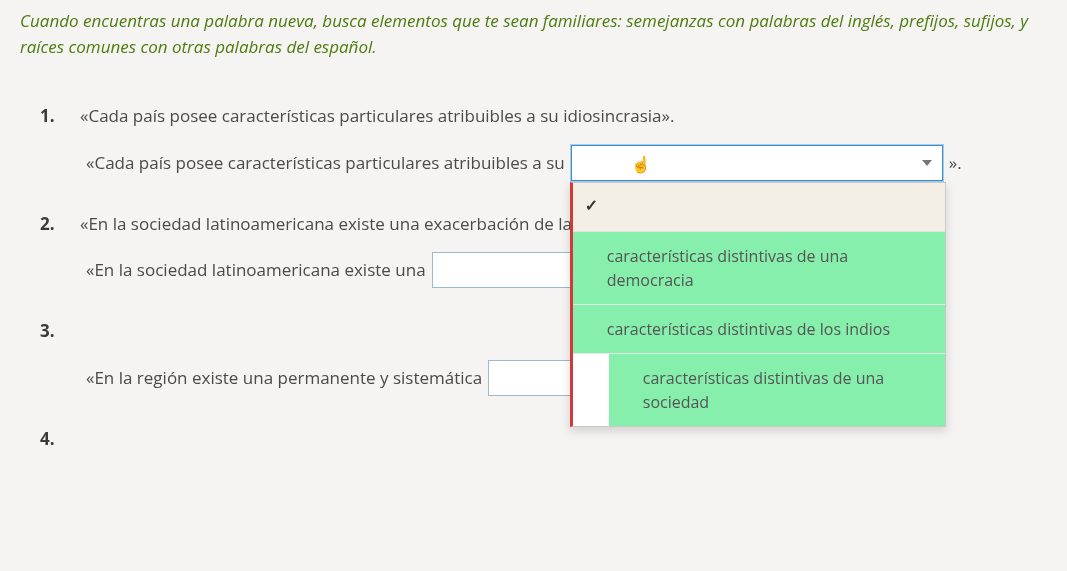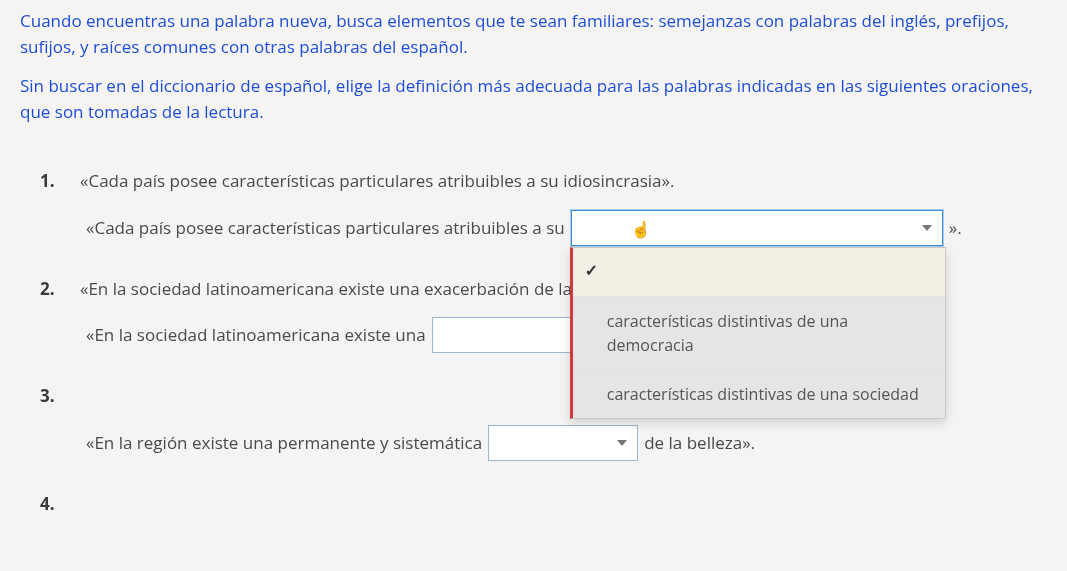--- a/index.html
+++ b/index.html
@@ -11,21 +11,22 @@
       font-family: "Segoe UI", "Open Sans", Arial, sans-serif;
       background: #f5f4f2;
       color: #4a4a4a;
       font-size: 17px;
       line-height: 1.5;
       padding: 8px 20px 20px 20px;
       width: 1067px;
     }
     .intro p {
       margin-bottom: 14px;
-      color: #1d4ed8;
+      color: #4d7c0f;
+      font-style: italic;
     }
     .questions {
       margin-top: 44px;
       padding-left: 20px;
     }
     .qrow {
       display: flex;
       align-items: baseline;
       margin-bottom: 16px;
     }
@@ -89,24 +90,25 @@
       box-shadow: 0 4px 10px rgba(0,0,0,0.15);
       border-left: 3px solid #d23a3a;
       z-index: 100;
     }
     .dropdown .opt {
       padding: 12px 14px 12px 34px;
       border-bottom: 1px solid #e4e4e4;
       font-size: 16px;
       color: #555;
       position: relative;
-      background: #e5e5e5;
+      background: #86efac;
     }
     .dropdown .opt:last-child {
       border-bottom: none;
+      margin-left: 36px;
     }
     .dropdown .opt.selected {
       background: #f4efe5;
       padding-left: 34px;
     }
     .dropdown .opt.selected::before {
       content: "✓";
       position: absolute;
       left: 12px;
       top: 10px;
@@ -122,40 +124,40 @@
     }
     .wrap-anchor {
       position: relative;
     }
   </style>
 </head>
 <body>
 
 <div class="intro">
   <p>Cuando encuentras una palabra nueva, busca elementos que te sean familiares: semejanzas con palabras del inglés, prefijos, sufijos, y raíces comunes con otras palabras del español.</p>
-  <p>Sin buscar en el diccionario de español, elige la definición más adecuada para las palabras indicadas en las siguientes oraciones, que son tomadas de la lectura.</p>
 </div>
 
 <div class="questions">
 
   <div class="qrow">
     <div class="qnum">1.</div>
     <div class="qtext">
       <span>«Cada país posee características particulares atribuibles a su </span><span class="u">idiosincrasia</span><span>».</span>
     </div>
   </div>
   <div class="answer-line wrap-anchor">
     <span class="lead">«Cada país posee características particulares atribuibles a su</span>
     <div class="select-box active">
       <span class="cursor-hand">☝</span>
       <span></span>
       <span class="caret"></span>
       <div class="dropdown">
         <div class="opt selected">&nbsp;</div>
         <div class="opt">características distintivas de una democracia</div>
+        <div class="opt">características distintivas de los indios</div>
         <div class="opt">características distintivas de una sociedad</div>
       </div>
     </div>
     <span class="trail">».</span>
   </div>
 
   <div class="qrow">
     <div class="qnum">2.</div>
     <div class="qtext">
       <span>«En la sociedad latinoamericana existe una </span><span class="u">exacerbación</span><span> de la</span>

